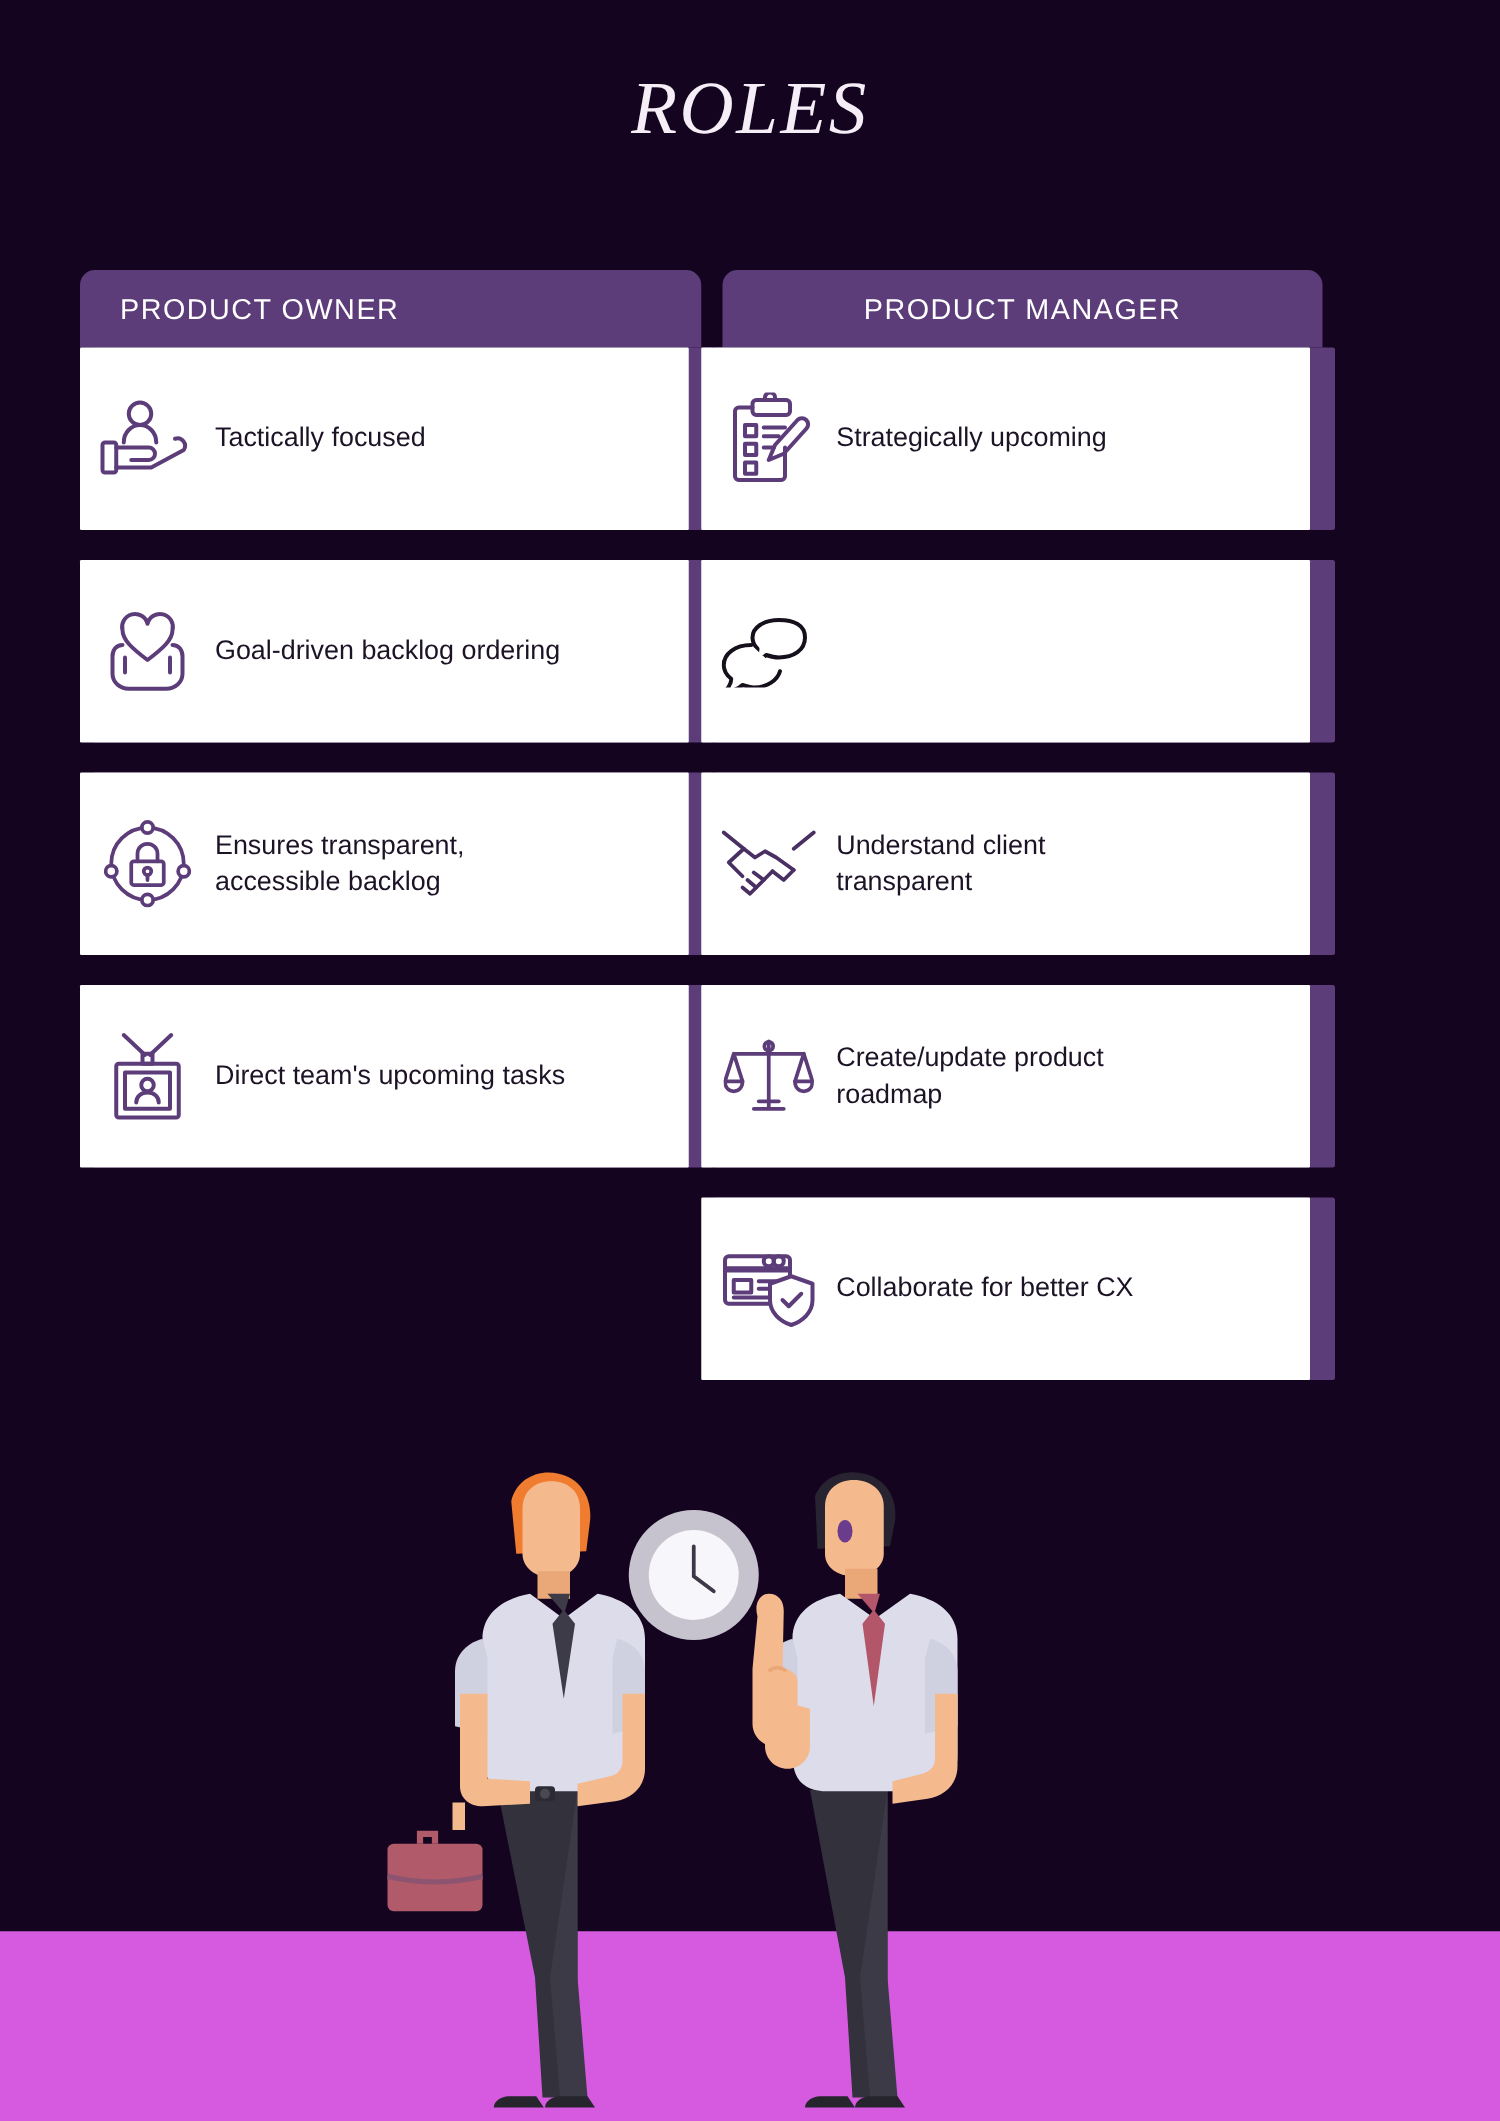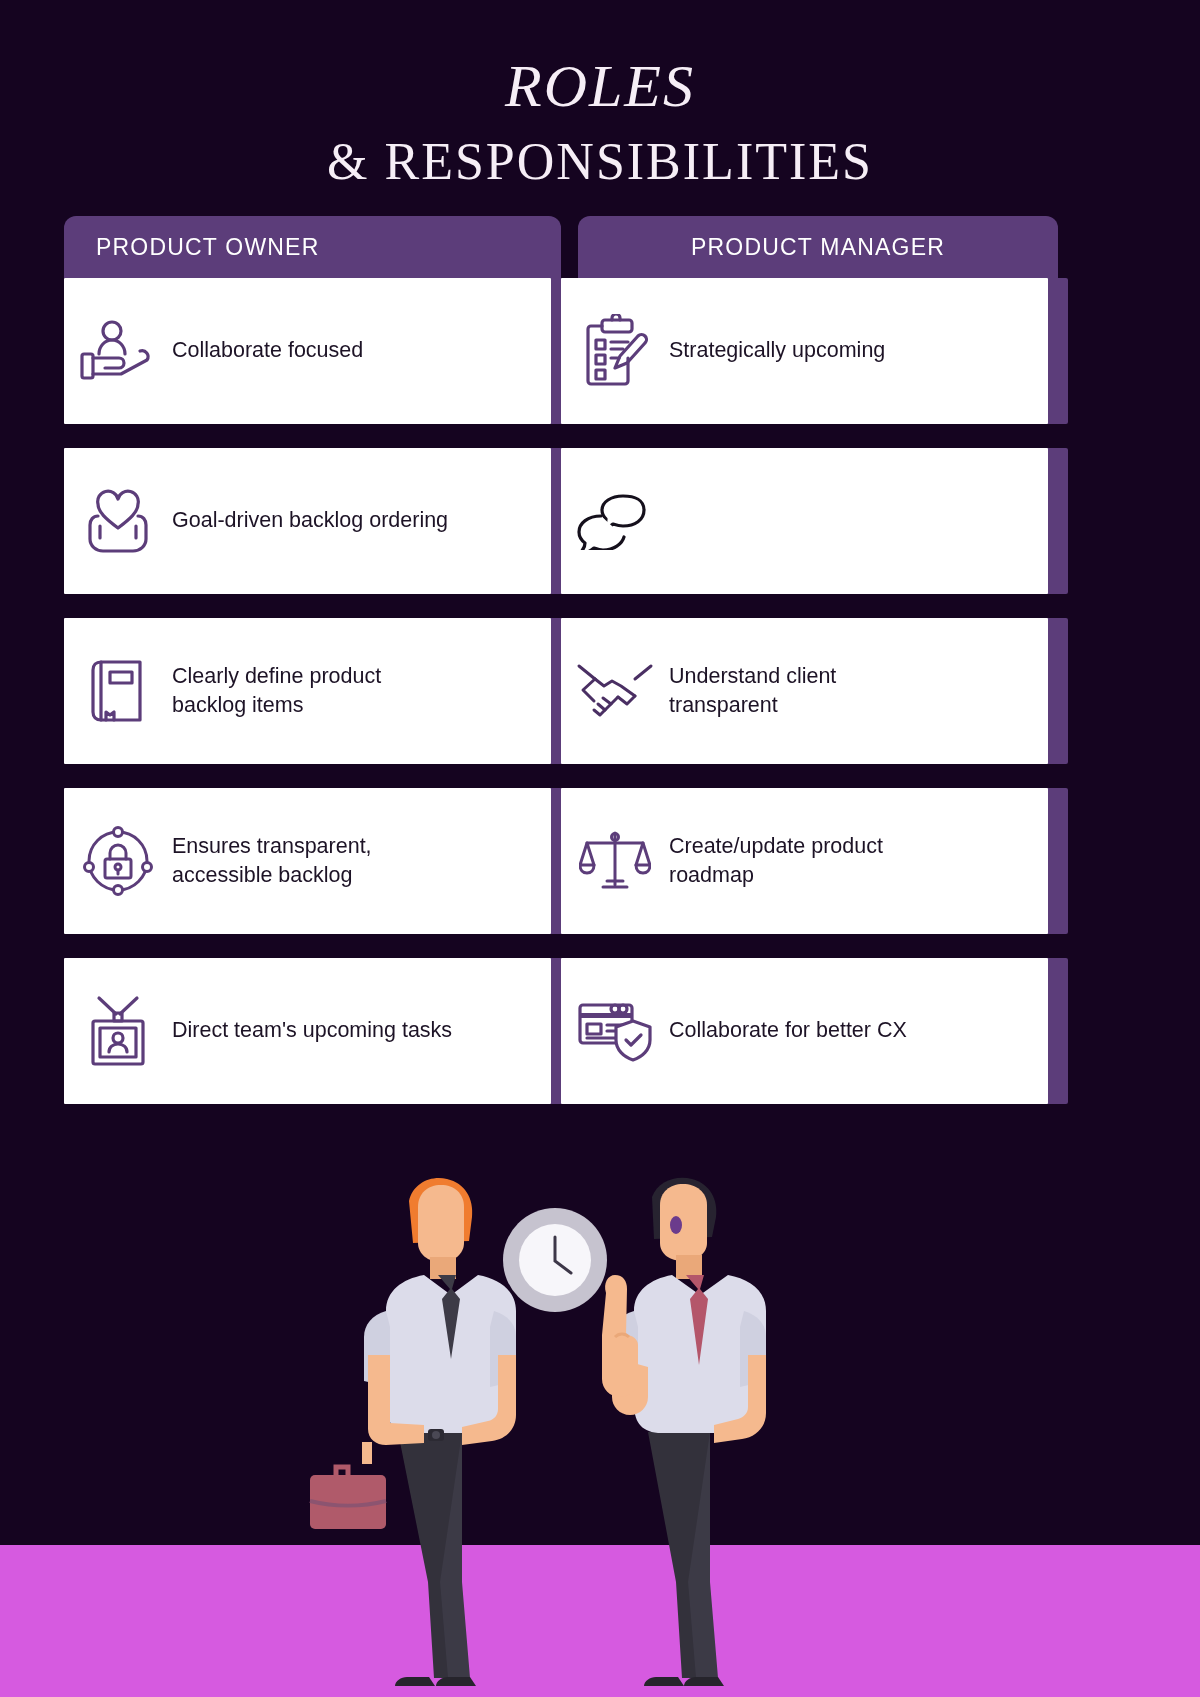--- a/index.html
+++ b/index.html
@@ -64,21 +64,20 @@
   }
   .illus{position:absolute;left:0;bottom:0;width:1200px;height:600px;}
 </style>
 </head>
 <body>
 
 <div class="stage">
 
   <div class="title">
     <span class="l1">ROLES</span>
-    <span class="l2"><span class="amp">&amp;</span> <span>RESPONSIBILITIES</span></span>
   </div>
 
   <div class="cols">
 
     <div class="col col-left">
       <div class="col-head left">
         <span>PRODUCT OWNER</span>
       </div>
 
       <div class="card-wrap first-card">
@@ -86,53 +85,38 @@
         <div class="card">
           <div class="ico">
             <svg width="78" height="62" viewBox="0 0 78 62" fill="none" stroke="#5c3d7a" stroke-width="3.2" stroke-linecap="round" stroke-linejoin="round">
               <circle cx="33" cy="11" r="9"></circle>
               <path d="M20 34c0-8 6-14 13-14s13 6 13 14"></path>
               <rect x="3" y="34" width="11" height="24" rx="2"></rect>
               <path d="M14 38h26a5 5 0 0 1 0 10H26"></path>
               <path d="M14 54h28l26-14a6 6 0 0 0-7-9"></path>
             </svg>
           </div>
-          <div class="txt">Collaborate focused</div>
+          <div class="txt">Tactically focused</div>
         </div>
       </div>
 
       <div class="card-wrap">
         <div class="card-shadow"></div>
         <div class="card">
           <div class="ico">
             <svg width="76" height="66" viewBox="0 0 76 66" fill="none" stroke="#5c3d7a" stroke-width="3.2" stroke-linecap="round" stroke-linejoin="round">
               <path d="M38 40C26 31 18 24 18 16A10 10 0 0 1 38 11 10 10 0 0 1 58 16c0 8-8 15-20 24z"></path>
               <path d="M18 28c-5 0-8 4-8 9v14c0 7 6 12 13 12h30c7 0 13-5 13-12V37c0-5-3-9-8-9"></path>
               <path d="M20 38v12M56 38v12"></path>
             </svg>
           </div>
           <div class="txt">Goal-driven backlog ordering</div>
         </div>
       </div>
 
-      <div class="card-wrap">
-        <div class="card-shadow"></div>
-        <div class="card">
-          <div class="ico">
-            <svg width="60" height="70" viewBox="0 0 60 70" fill="none" stroke="#5c3d7a" stroke-width="3.2" stroke-linecap="round" stroke-linejoin="round">
-              <path d="M13 6h39v58H13z"></path>
-              <path d="M13 6c-5 0-8 3-8 8v42c0 5 3 8 8 8"></path>
-              <rect x="22" y="16" width="22" height="11"></rect>
-              <path d="M18 64v-8l4 3 4-3v8"></path>
-            </svg>
-          </div>
-          <div class="txt" style="white-space:pre-line">Clearly define product
-backlog items</div>
-        </div>
-      </div>
 
       <div class="card-wrap">
         <div class="card-shadow"></div>
         <div class="card">
           <div class="ico">
             <svg width="70" height="70" viewBox="0 0 70 70" fill="none" stroke="#5c3d7a" stroke-width="3" stroke-linecap="round" stroke-linejoin="round">
               <path d="M35 6a29 29 0 0 1 29 29 29 29 0 0 1-29 29A29 29 0 0 1 6 35 29 29 0 0 1 35 6z"></path>
               <circle cx="35" cy="6" r="4.5" fill="#ffffff"></circle>
               <circle cx="6" cy="41" r="4.5" fill="#ffffff"></circle>
               <circle cx="64" cy="41" r="4.5" fill="#ffffff"></circle>

